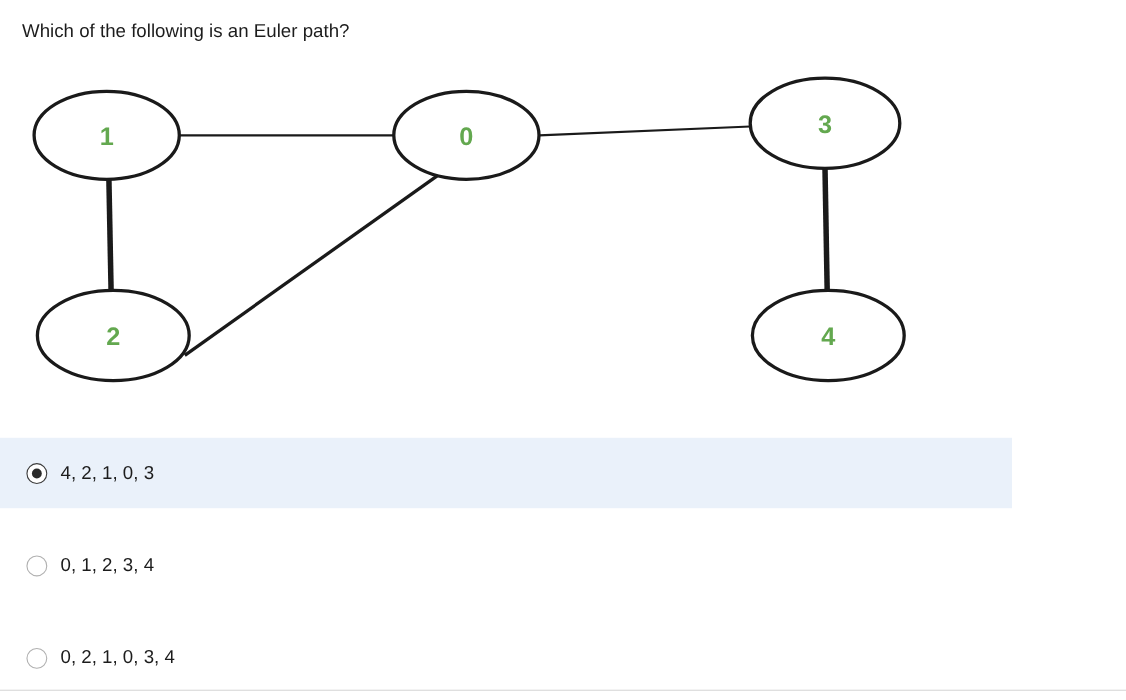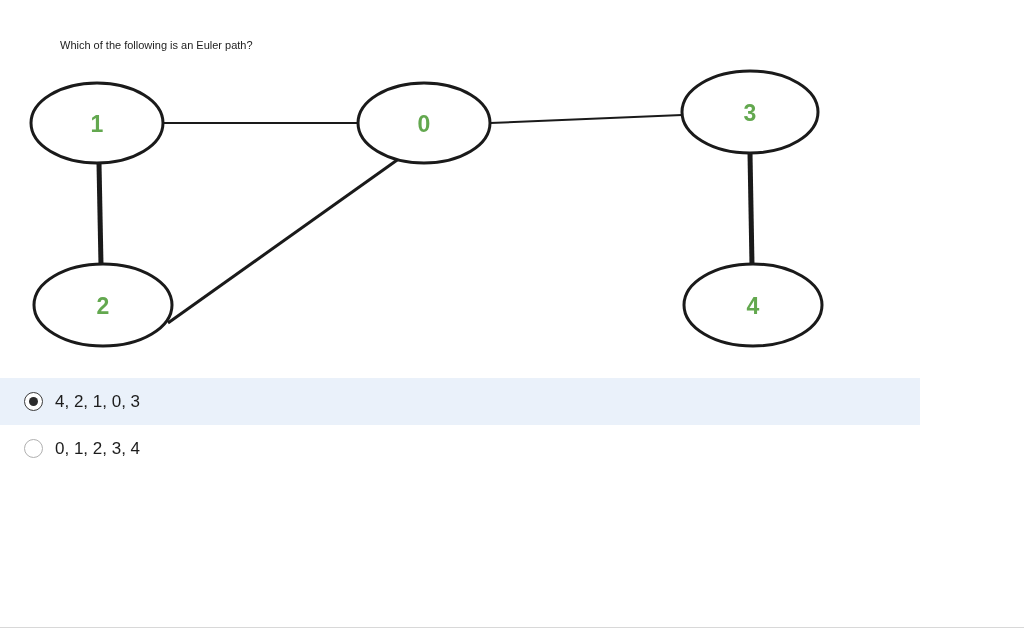--- a/index.html
+++ b/index.html
@@ -11,25 +11,24 @@
     width: 1024px;
     height: 636px;
     font-family: "Liberation Sans", sans-serif;
     color: #1a1a1a;
     position: relative;
     overflow: hidden;
   }
   .question-text {
     position: absolute;
     left: 20px;
-    top: 34px;
-    font-size: 11px;
+    top: 18px;
+    font-size: 17px;
     line-height: 22px;
     color: #1c1c1c;
-    margin-left: 40px;
   }
   .graph-area {
     position: absolute;
     left: 0;
     top: 55px;
     width: 1024px;
     height: 310px;
   }
   .graph-area svg {
     display: block;
@@ -42,23 +41,24 @@
   }
   .options {
     position: absolute;
     left: 0;
     top: 378px;
     width: 920px;
   }
   .option-row {
     display: flex;
     align-items: center;
-    height: 47px;
+    height: 64px;
     padding-left: 24px;
     box-sizing: border-box;
+    margin-top: 20px;
   }
   .option-row.selected {
     background: #eaf1fa;
   }
   .radio {
     width: 19px;
     height: 19px;
     border-radius: 50%;
     border: 1.5px solid #b0b0b0;
     background: #fff;
@@ -131,15 +131,19 @@
 
 <div class="options">
   <div class="option-row selected">
     <span class="radio"></span>
     <span class="option-label">4, 2, 1, 0, 3</span>
   </div>
   <div class="option-row">
     <span class="radio"></span>
     <span class="option-label">0, 1, 2, 3, 4</span>
   </div>
+  <div class="option-row">
+    <span class="radio"></span>
+    <span class="option-label">0, 2, 1, 0, 3, 4</span>
+  </div>
 </div>
 
 <div class="bottom-rule"></div>
 
 </body></html>

